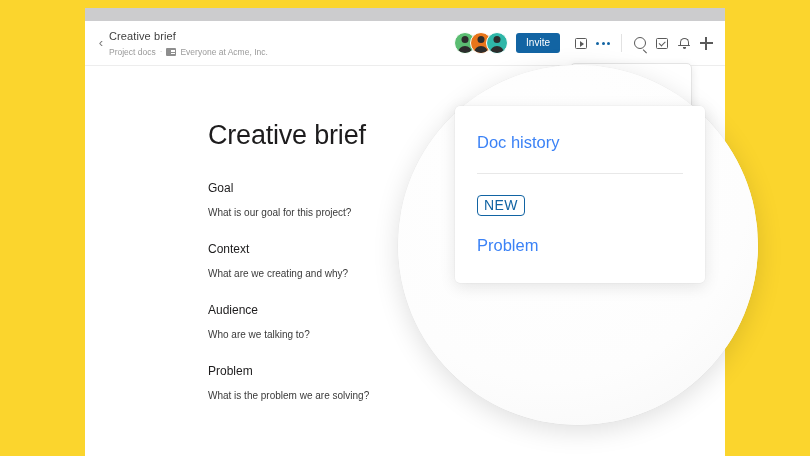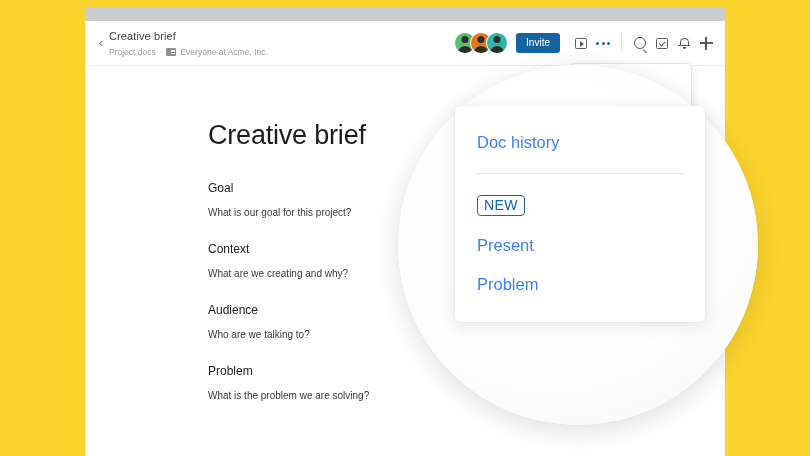--- a/index.html
+++ b/index.html
@@ -533,23 +533,20 @@
       <span class="label">Doc history</span>
     </div>
 
 
     <div class="big-menu-divider"></div>
 
     <div class="big-menu-item">
       <span class="new-badge">NEW</span>
     </div>
 
-    <div class="big-menu-item">
-      <span class="label">Present</span>
-    </div>
 
     <div class="big-menu-item">
       <span class="label">Problem</span>
     </div>
 
   </div>
 
 </div>
 
 </body></html>

